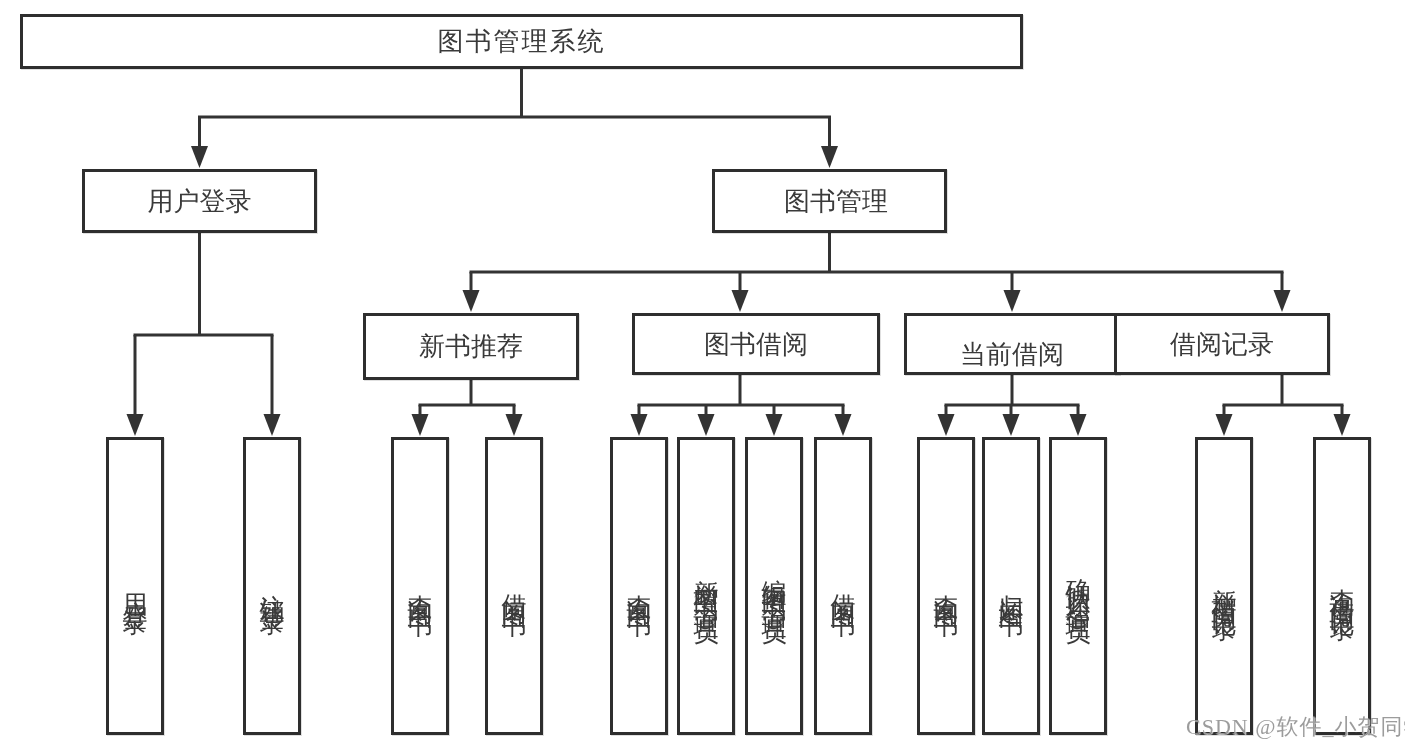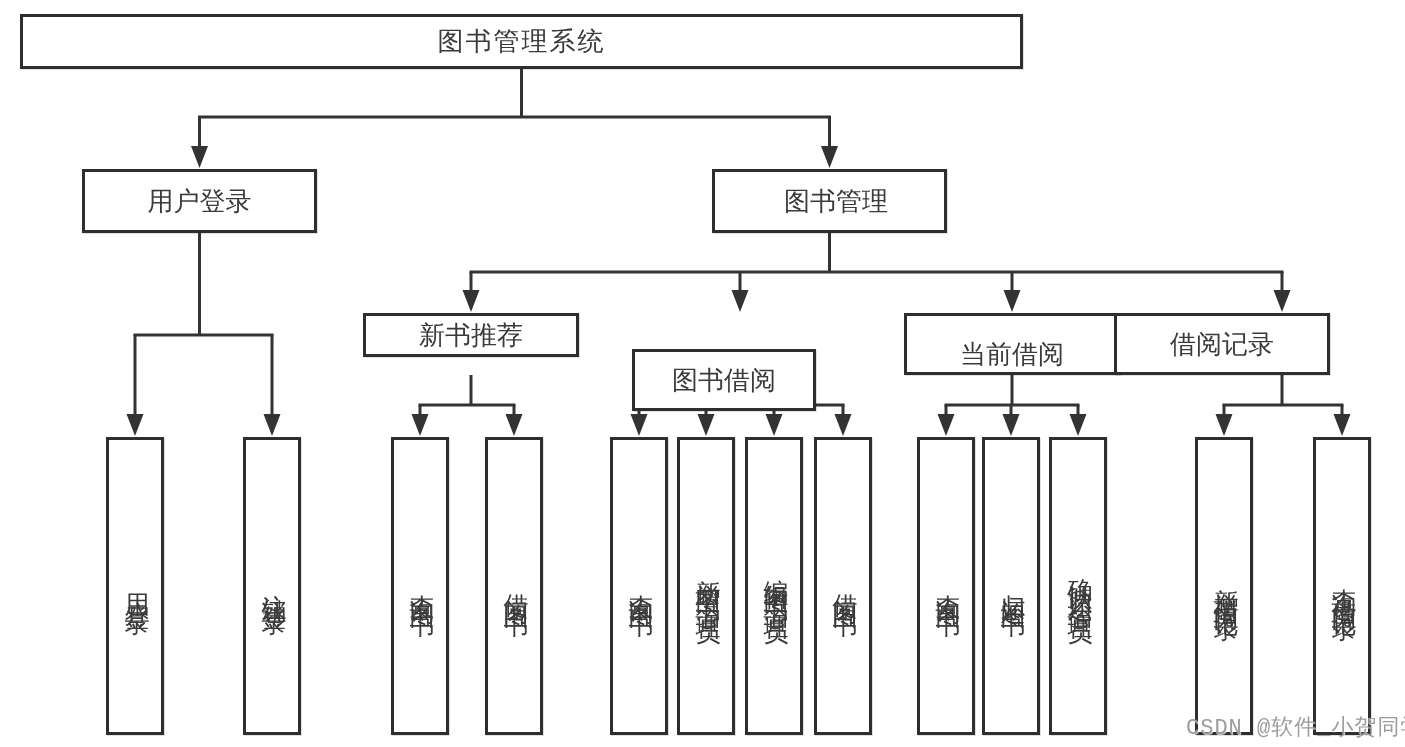--- a/index.html
+++ b/index.html
@@ -6,21 +6,21 @@
     margin: 0;
     padding: 0;
     background: #ffffff;
   }
   .stage {
     position: relative;
     width: 1405px;
     height: 747px;
     background: #ffffff;
     overflow: hidden;
-    font-family: Liberation Mono, monospace;
+    font-family: Liberation Serif, serif;
     color: #3a3a3a;
   }
   svg.connectors {
     position: absolute;
     left: 0;
     top: 0;
     width: 1405px;
     height: 747px;
   }
   .node {
@@ -136,24 +136,24 @@
     <span>图书管理系统</span>
   </div>
 
   <div class="node h" style="left:82px; top:169px; width:235px; height:64px;">
     <span>用户登录</span>
   </div>
   <div class="node h" style="left:712px; top:169px; width:235px; height:64px;padding-left:13px;">
     <span>图书管理</span>
   </div>
 
-  <div class="node h" style="left:363px; top:313px; width:216px; height:44px;">
+  <div class="node h" style="left:363px; top:313px; width:216px; height:67px;">
     <span>新书推荐</span>
   </div>
-  <div class="node h" style="left:632px; top:313px; width:184px; height:62px;margin-top:36px;">
+  <div class="node h" style="left:632px; top:313px; width:248px; height:62px;">
     <span>图书借阅</span>
   </div>
   <div class="node h" style="left:904px; top:313px; width:216px; height:62px;align-items:flex-end;">
     <span>当前借阅</span>
   </div>
   <div class="node h" style="left:1114px; top:313px; width:216px; height:62px;">
     <span>借阅记录</span>
   </div>
 
   <div class="node v" style="left:106px; top:437px; width:58px; height:298px;">

